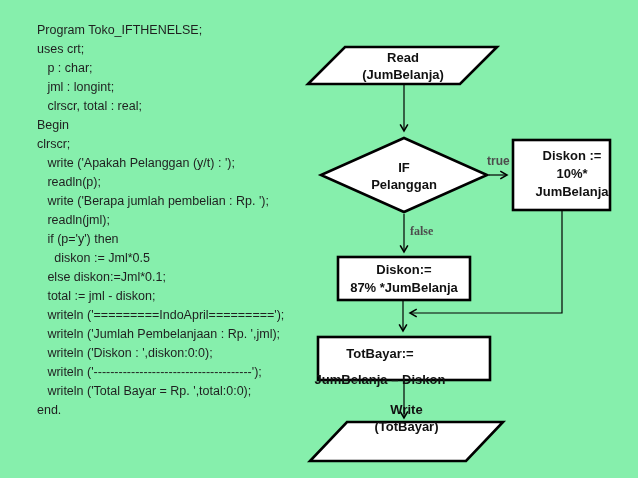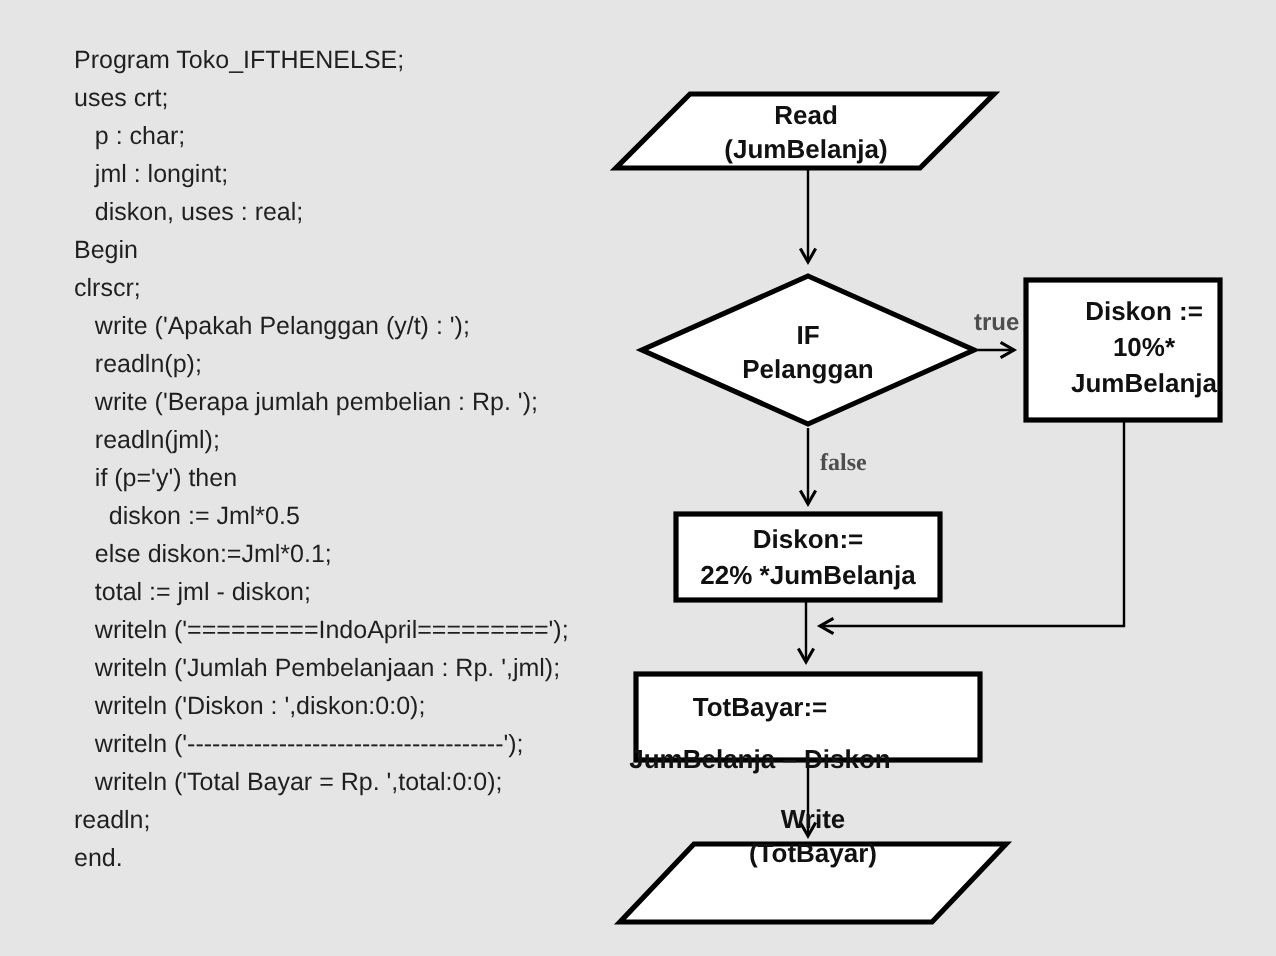--- a/index.html
+++ b/index.html
@@ -1,20 +1,20 @@
 <!DOCTYPE html>
 <html><head>
 <meta charset="utf-8">
 <style>
   html, body { margin: 0; padding: 0; background: #ffffff; }
   .canvas {
     position: relative;
     width: 638px;
     height: 478px;
-    background: #e5e5e5;
+    background: #86efac;
     font-family: "Liberation Sans", sans-serif;
     overflow: hidden;
   }
   .code-block {
     position: absolute;
     left: 37px;
     top: 21px;
     color: #1f1f1f;
     font-size: 12.5px;
     line-height: 19px;
@@ -41,37 +41,36 @@
 </head>
 <body>
 
 <div class="canvas">
 
   <div class="code-block">
       <div class="code-line">Program Toko_IFTHENELSE;</div>
       <div class="code-line">uses crt;</div>
       <div class="code-line">   p : char;</div>
       <div class="code-line">   jml : longint;</div>
-      <div class="code-line">   diskon, uses : real;</div>
+      <div class="code-line">   clrscr, total : real;</div>
       <div class="code-line">Begin</div>
       <div class="code-line">clrscr;</div>
       <div class="code-line">   write ('Apakah Pelanggan (y/t) : ');</div>
       <div class="code-line">   readln(p);</div>
       <div class="code-line">   write ('Berapa jumlah pembelian : Rp. ');</div>
       <div class="code-line">   readln(jml);</div>
       <div class="code-line">   if (p='y') then</div>
       <div class="code-line">     diskon := Jml*0.5</div>
       <div class="code-line">   else diskon:=Jml*0.1;</div>
       <div class="code-line">   total := jml - diskon;</div>
       <div class="code-line">   writeln ('=========IndoApril=========');</div>
       <div class="code-line">   writeln ('Jumlah Pembelanjaan : Rp. ',jml);</div>
       <div class="code-line">   writeln ('Diskon : ',diskon:0:0);</div>
       <div class="code-line">   writeln ('--------------------------------------');</div>
       <div class="code-line">   writeln ('Total Bayar = Rp. ',total:0:0);</div>
-      <div class="code-line">readln;</div>
       <div class="code-line">end.</div>
     </div>
 
   <svg class="flow-svg" width="638" height="478" viewBox="0 0 638 478">
     <defs>
       <marker id="arrow" viewBox="0 0 10 10" refX="8" refY="5" markerWidth="8" markerHeight="8" orient="auto">
         <path d="M1,1 L8,5 L1,9" fill="none" stroke="#000000" stroke-width="1.6"></path>
       </marker>
     </defs>
 
@@ -108,21 +107,21 @@
 
   <div class="branch-label" style="left:487px; top:154px;">true</div>
 
   <div class="branch-label" style="left:410px; top:224px;font-family:Liberation Serif, serif;">false</div>
 
   <div class="flow-label" style="left:513px; top:147px; width:118px; line-height:18px;">Diskon :=
 10%*
 JumBelanja</div>
 
   <div class="flow-label" style="left:338px; top:261px; width:132px; line-height:18px;">Diskon:=
-22% *JumBelanja</div>
+87% *JumBelanja</div>
 
   <div class="flow-label" style="left:304px; top:341px; width:152px; line-height:26px;">TotBayar:=
 JumBelanja – Diskon</div>
 
   <div class="flow-label" style="left:310px; top:401px; width:193px;">Write
 (TotBayar)</div>
 
 </div>
 
 </body></html>

